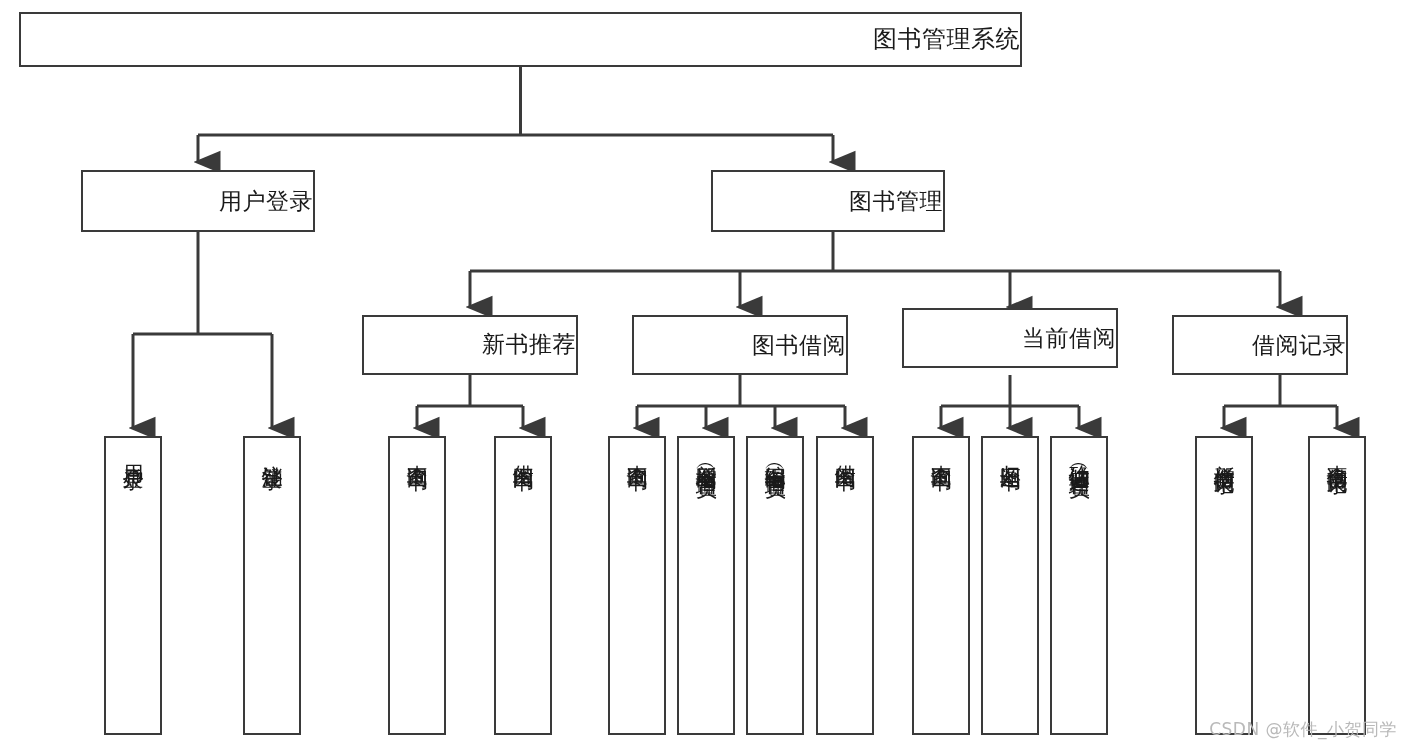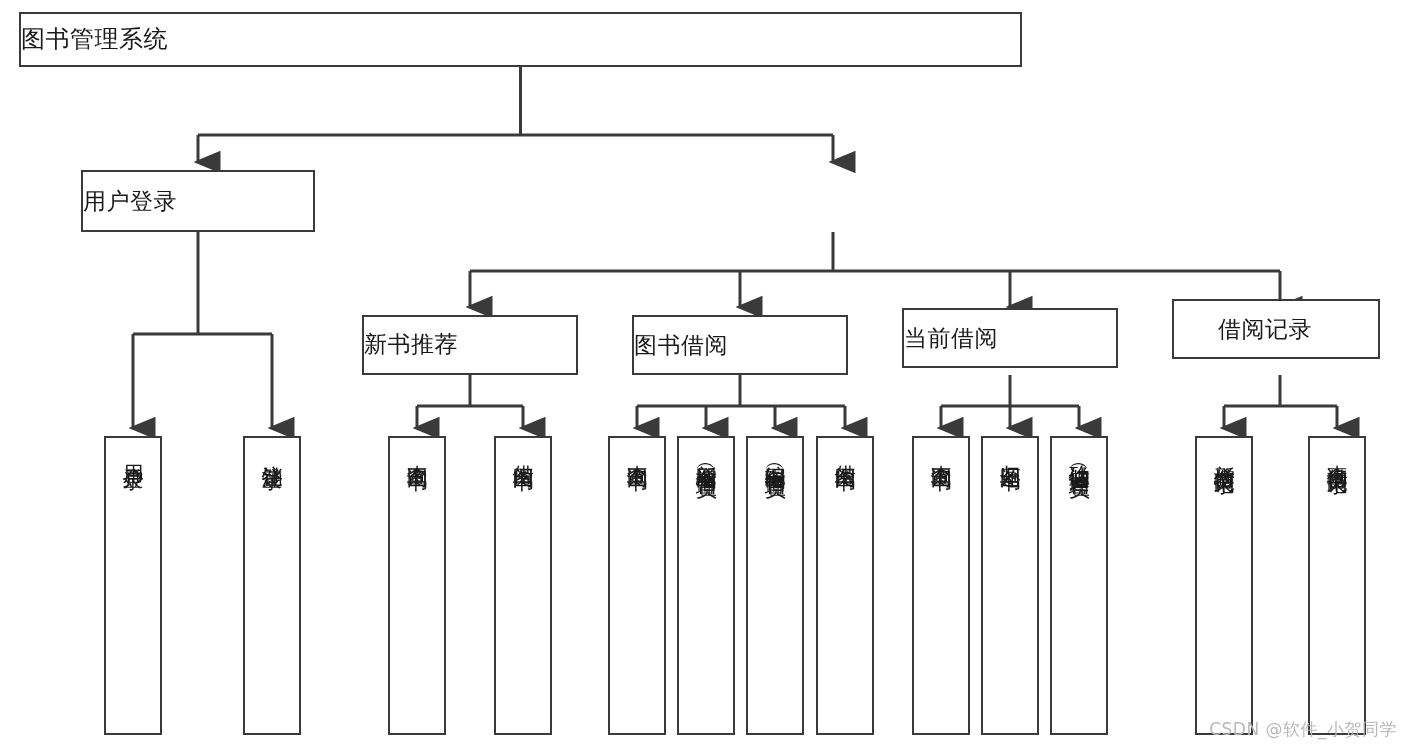--- a/index.html
+++ b/index.html
@@ -26,21 +26,21 @@
     height: 747px;
     pointer-events: none;
   }
   .node {
     position: absolute;
     box-sizing: border-box;
     background: #ffffff;
     border: 2px solid #3a3a3a;
     display: flex;
     align-items: center;
-    justify-content: flex-start;
+    justify-content: flex-end;
     color: #1a1a1a;
     z-index: 2;
   }
   .node .label {
     display: block;
     text-align: center;
     line-height: 1.08;
     white-space: pre-line;
   }
   
@@ -133,31 +133,34 @@
     </g>
   </svg>
 
   <div class="node h-node root" style="left:19px; top:12px; width:1003px; height:55px;">
     <span class="label">图书管理系统</span>
   </div>
 
   <div class="node h-node" style="left:81px; top:170px; width:234px; height:62px;">
     <span class="label">用户登录</span>
   </div>
+  <div class="node h-node" style="left:711px; top:170px; width:234px; height:62px;">
+    <span class="label">图书管理</span>
+  </div>
 
   <div class="node h-node" style="left:362px; top:315px; width:216px; height:60px;font-family:Liberation Serif, serif;">
     <span class="label">新书推荐</span>
   </div>
   <div class="node h-node" style="left:632px; top:315px; width:216px; height:60px;">
     <span class="label">图书借阅</span>
   </div>
   <div class="node h-node" style="left:902px; top:308px; width:216px; height:60px;">
     <span class="label">当前借阅</span>
   </div>
-  <div class="node h-node" style="left:1172px; top:299px; width:208px; height:60px;padding-left:44px;">
+  <div class="node h-node" style="left:1172px; top:315px; width:176px; height:60px;padding-left:44px;">
     <span class="label">借阅记录</span>
   </div>
 
   <div class="node v-node" style="left:104px; top:436px; width:58px; height:299px;">
     <span class="label">用户登录</span>
   </div>
   <div class="node v-node" style="left:243px; top:436px; width:58px; height:299px;">
     <span class="label">注销登录</span>
   </div>
 

